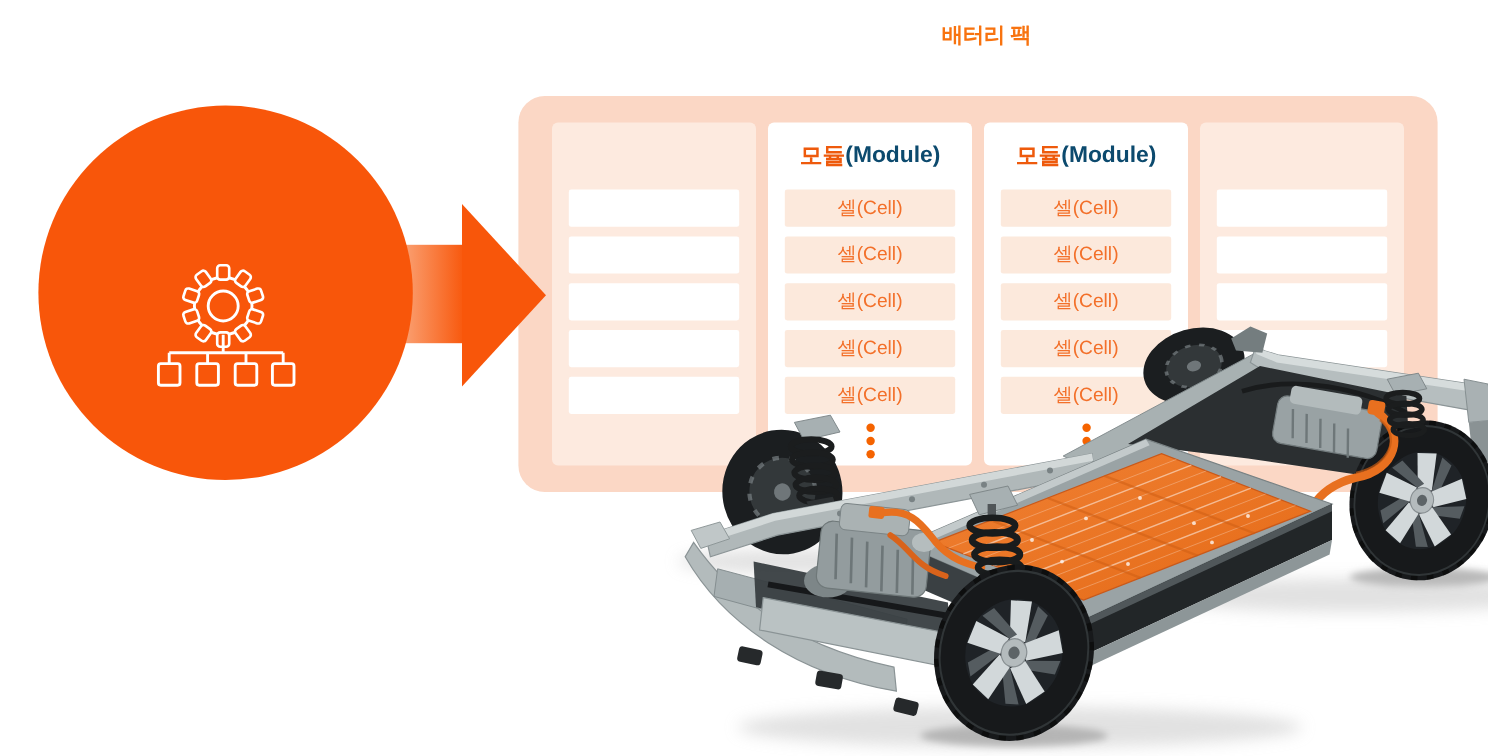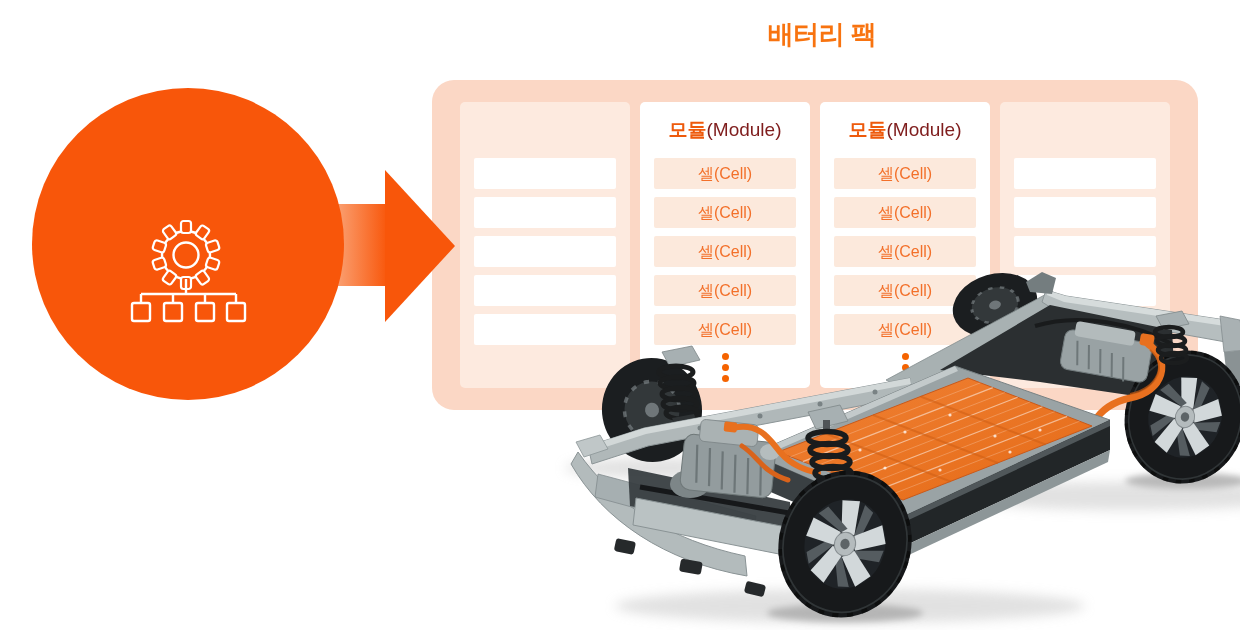--- a/index.html
+++ b/index.html
@@ -1,42 +1,42 @@
 <!DOCTYPE html>
 <html><head>
 <meta charset="utf-8">
 <style>
   html,body{margin:0;padding:0;background:#ffffff;}
   #stage{position:relative;width:1240px;height:630px;background:#fff;overflow:hidden;
          font-family:"Liberation Sans","DejaVu Sans",sans-serif;}
 
   
   .pack-title{position:absolute;left:432px;top:17px;width:780px;text-align:center;
-              font-size:26px;font-weight:bold;color:#F8730F;letter-spacing:-0.5px;}
+              font-size:18px;font-weight:bold;color:#F8730F;letter-spacing:-0.5px;}
 
   
   .bms-circle{position:absolute;left:32px;top:88px;width:312px;height:312px;border-radius:50%;
               background:#F8560A;z-index:3;}
   .bms-label{position:absolute;top:84px;left:0;width:100%;text-align:center;color:#fff;
              font-size:30px;font-weight:bold;letter-spacing:-0.5px;}
   .bms-icons{position:absolute;left:76px;top:126px;}
 
   
   .flow-arrow{position:absolute;left:300px;top:166px;z-index:2;}
 
   
   .pack-box{position:absolute;left:432px;top:80px;width:766px;height:330px;border-radius:22px;
             background:#FBD7C5;z-index:1;}
   .pack-col{position:absolute;top:22px;width:170px;height:286px;border-radius:5px;}
   .pack-col.faded{background:#FDEADF;}
   .pack-col.module{background:#FFFFFF;}
   .col-1{left:28px;} .col-2{left:208px;} .col-3{left:388px;} .col-4{left:568px;}
   .mod-header{height:56px;display:flex;align-items:center;justify-content:center;font-size:19px;}
   .mh-b{font-weight:bold;color:#EE5A0C;}
-  .mh-l{color:#7f1d1d;}
+  .mh-l{color:#0c4a6e;font-weight:bold;}
   .rows{padding:0 14px;}
   .faded .rows{padding-top:56px;}
   .cell-row{height:31px;margin-bottom:8px;border-radius:2px;background:#FCE9DC;
             text-align:center;line-height:31px;font-size:16px;color:#F3702A;}
   .blank-row{height:31px;margin-bottom:8px;border-radius:2px;background:#FFFFFF;}
   .dots{display:flex;flex-direction:column;align-items:center;gap:4px;margin-top:4px;}
   .dots i{display:block;width:7px;height:7px;border-radius:50%;background:#F56300;}
 
   
   .chassis{position:absolute;left:540px;top:258px;z-index:4;}

